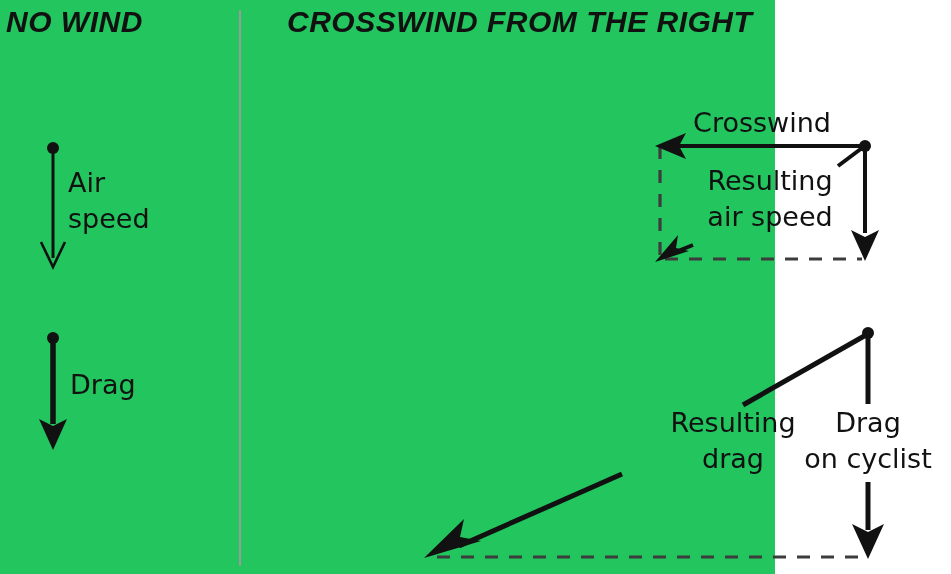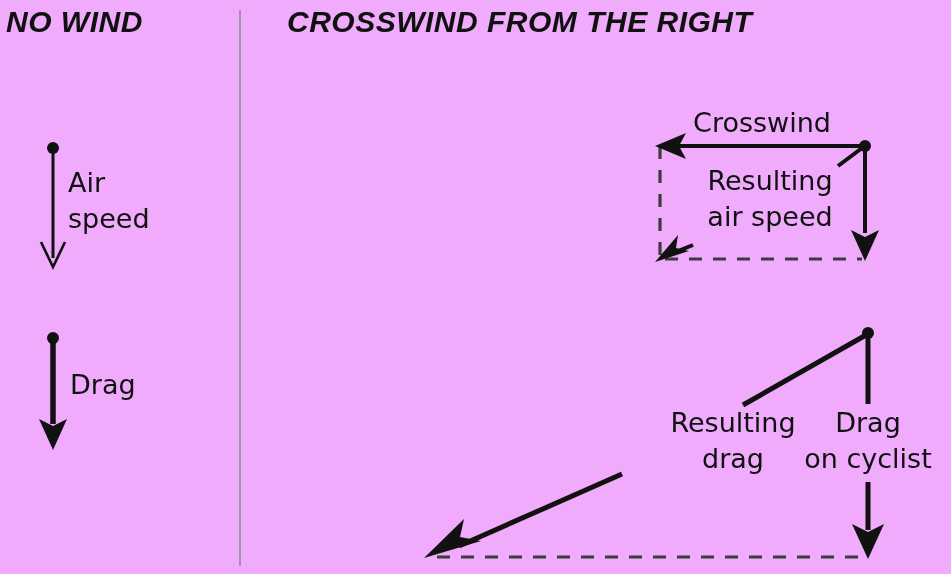--- a/index.html
+++ b/index.html
@@ -8,23 +8,23 @@
     background: #ffffff;
   }
   body {
     width: 951px;
     height: 574px;
     font-family: "DejaVu Sans", sans-serif;
     overflow: hidden;
   }
   #stage {
     position: relative;
-    width: 951px;
+    width: 775px;
     height: 574px;
-    background: #f0abfc;
+    background: #22c55e;
   }
   svg.diagram {
     position: absolute;
     left: 0;
     top: 0;
     width: 951px;
     height: 574px;
   }
   text {
     fill: #111111;

